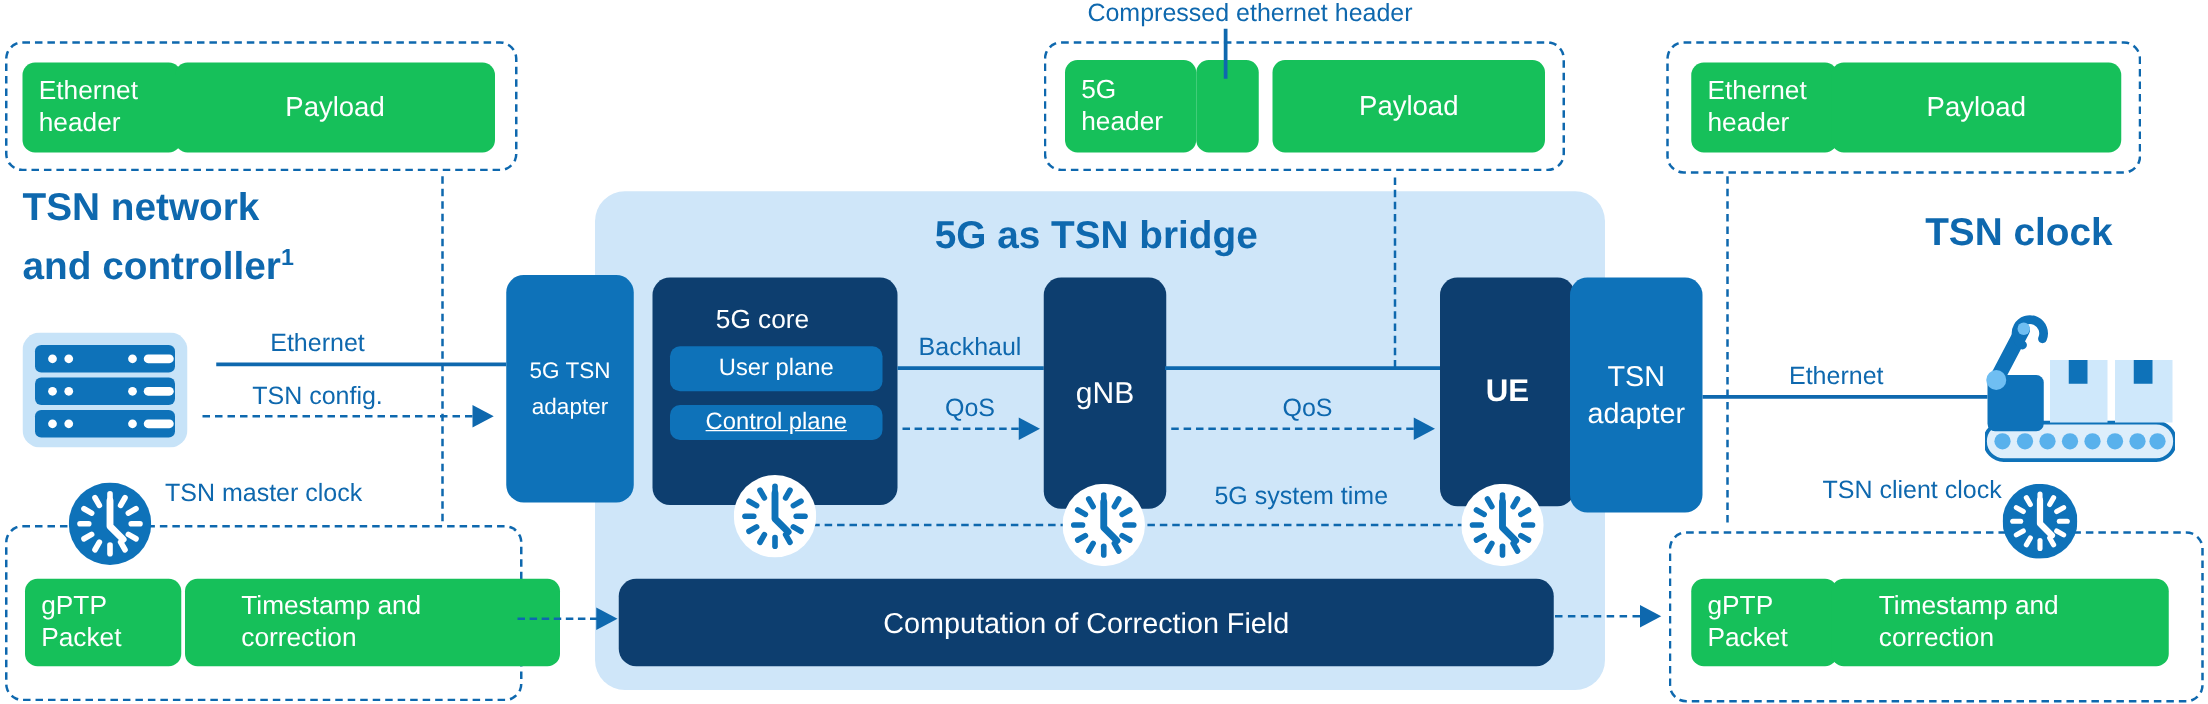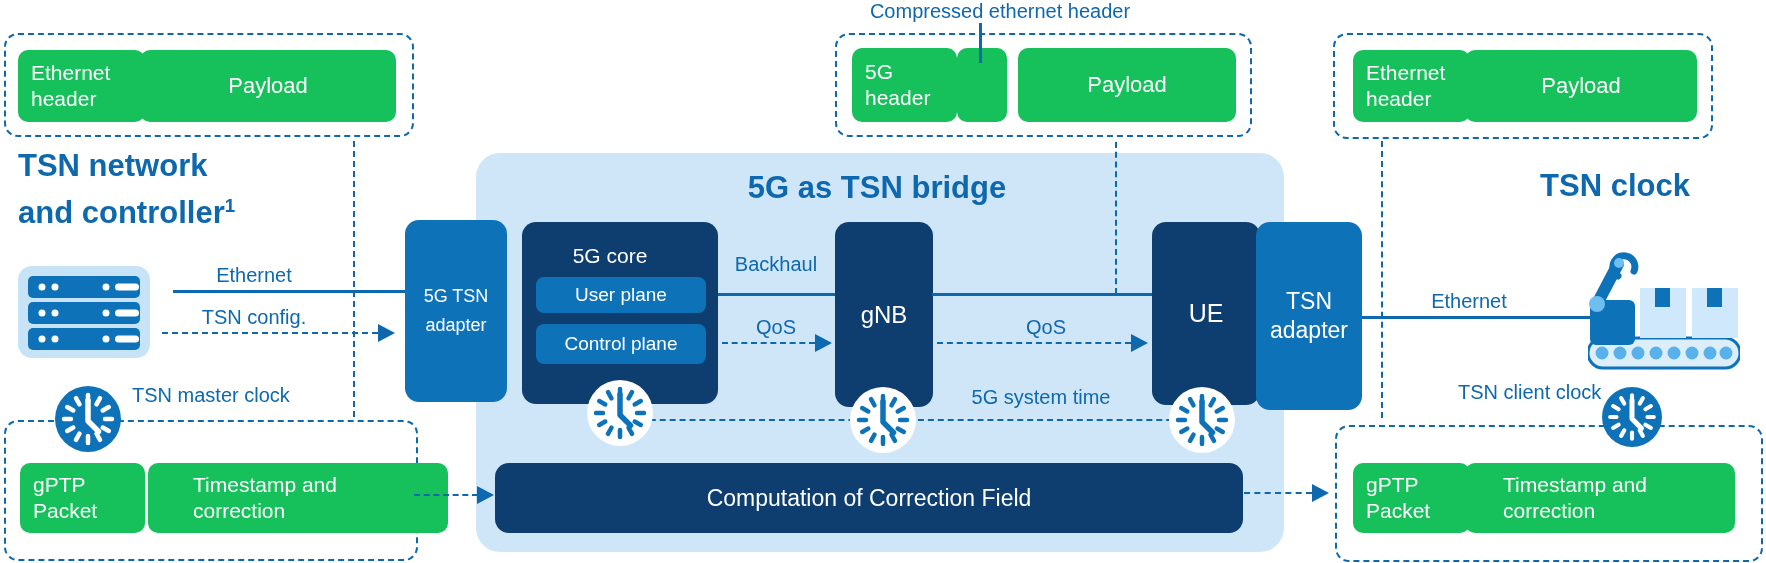--- a/index.html
+++ b/index.html
@@ -132,40 +132,40 @@
 
   <div class="bbox" style="left:405px; top:220px; width:102px; height:182px; font-size:18px; line-height:29px;">
     <span style="width:66px; margin:0 auto;">5G TSN adapter</span>
   </div>
 
   <div class="nbox" style="left:522px; top:222px; width:196px; height:182px;"></div>
   <div class="abs" style="left:522px; top:244px; width:176px; text-align:center; color:#fff; font-size:21px;">5G core</div>
   <div class="planebox" style="left:536px; top:277px; width:170px; height:36px;">
     <span>User plane</span>
   </div>
-  <div class="planebox" style="left:536px; top:324px; width:170px; height:40px;">
+  <div class="planebox" style="left:536px; top:324px; width:170px; height:28px;text-decoration:underline;">
     <span>Control plane</span>
   </div>
 
-  <div class="lbl" style="left:716px; top:253px; width:120px;">Backhaul</div>
+  <div class="lbl" style="left:716px; top:267px; width:120px;">Backhaul</div>
   <div class="lineh" style="left:718px; top:293px; width:117px;"></div>
   <div class="lbl" style="left:726px; top:316px; width:100px;">QoS</div>
   <div class="dashh" style="left:722px; top:342px; width:93px;"></div>
   <div class="arrow" style="left:815px; top:334px;"></div>
 
   <div class="nbox" style="left:835px; top:222px; width:98px; height:185px; font-size:24px;">
     <span>gNB</span>
   </div>
 
   <div class="lineh" style="left:932px; top:293px; width:220px;"></div>
   <div class="lbl" style="left:996px; top:316px; width:100px;">QoS</div>
   <div class="dashh" style="left:937px; top:342px; width:194px;"></div>
   <div class="arrow" style="left:1131px; top:334px;"></div>
 
-  <div class="nbox" style="left:1152px; top:222px; width:108px; height:183px; font-size:25px;">
+  <div class="nbox" style="left:1152px; top:222px; width:108px; height:183px; font-size:25px;font-weight:bold;">
     <span>UE</span>
   </div>
   <div class="bbox" style="left:1256px; top:222px; width:106px; height:188px; font-size:23px; line-height:29px;">
     <span style="width:90px; margin:0 auto;">TSN adapter</span>
   </div>
 
   <div class="dashh" style="left:620px; top:419px; width:582px;"></div>
   <div class="lbl" style="left:961px; top:386px; width:160px;">5G system time</div>
   <svg class="abs clock-light" style="left:587px; top:380px;" width="66" height="66">
       <use href="#clock"></use>

